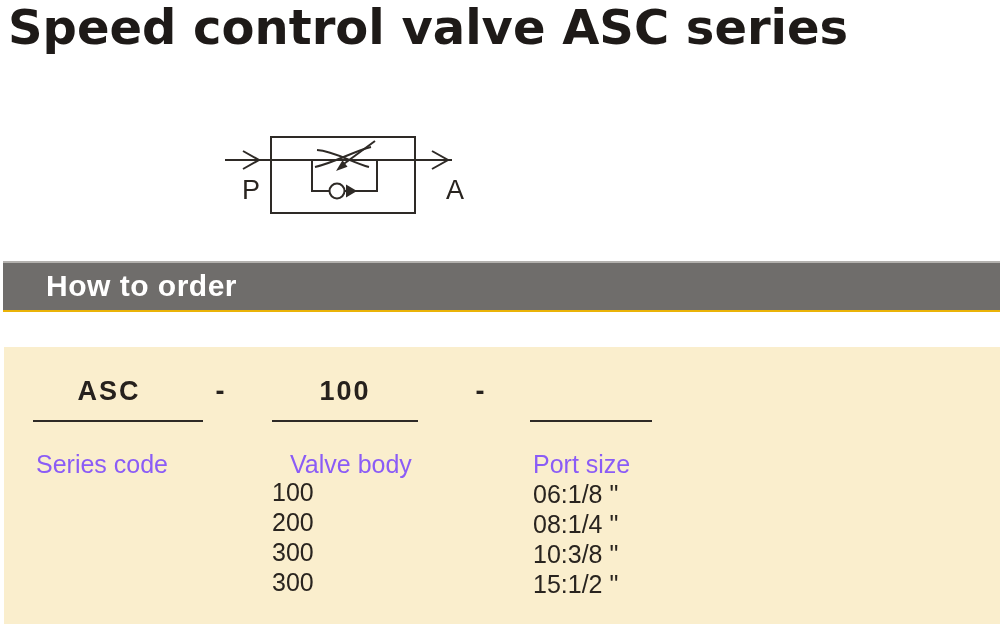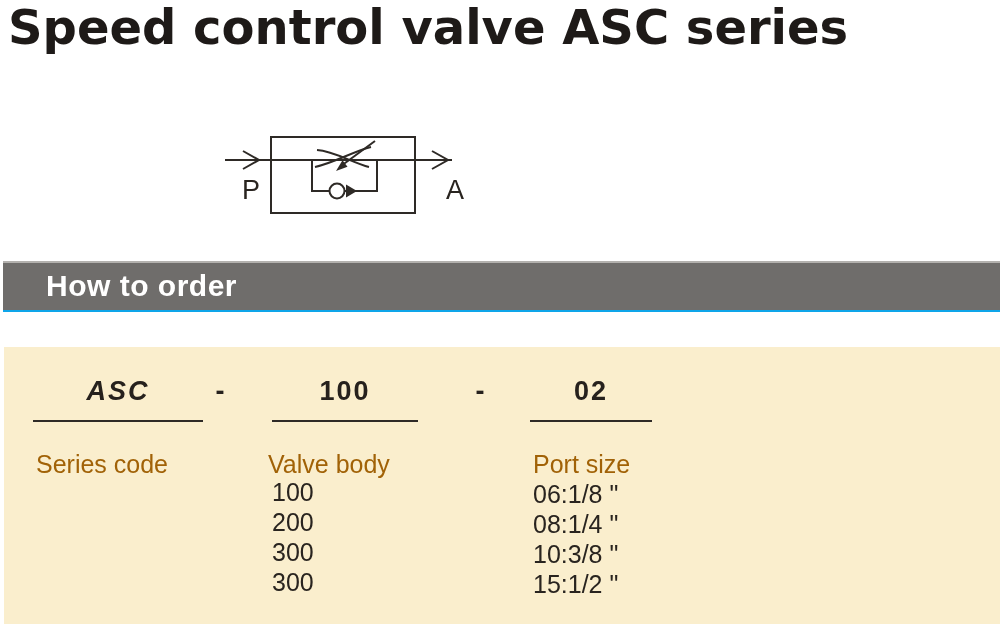--- a/index.html
+++ b/index.html
@@ -11,32 +11,32 @@
   #title{
     left:8px;top:0px;width:980px;
     font-family:"DejaVu Sans","Liberation Sans",sans-serif;
     font-weight:bold;font-size:48px;line-height:54px;letter-spacing:0px;
     color:#1e1a18;white-space:nowrap;
   }
   #symbol-label{left:8px;top:76px;font-size:27px;color:#29241f;}
   #valve-symbol{left:210px;top:125px;}
   #banner{
     left:3px;top:261px;width:997px;height:51px;box-sizing:border-box;
-    background:#6f6d6b;border-top:2px solid #b3b1ae;border-bottom:2px solid #0ea5e9;
+    background:#6f6d6b;border-top:2px solid #b3b1ae;border-bottom:2px solid #eab308;
     color:#ffffff;font-weight:bold;font-size:30px;line-height:46px;
     padding-left:43px;letter-spacing:0.5px;
   }
   #order-panel{left:4px;top:347px;width:996px;height:277px;background:#faeecd;}
   .code{
     top:376px;font-weight:bold;font-size:27px;letter-spacing:2px;
     text-align:center;color:#26211d;white-space:nowrap;
   }
   .dash{top:376px;font-weight:bold;font-size:27px;color:#26211d;width:20px;text-align:center;}
   .uline{top:420px;height:2px;background:#2e2a26;}
-  .col-label{top:450px;font-size:25px;color:#a16207;white-space:nowrap;}
+  .col-label{top:450px;font-size:25px;color:#8b5cf6;white-space:nowrap;}
   .opt{font-size:25px;color:#29241f;white-space:nowrap;}
   svg .stroked{stroke:#2e2a26;stroke-width:2;fill:none;}
   svg .filled{fill:#2e2a26;stroke:none;}
   svg text{font-family:"Liberation Sans",sans-serif;font-size:27px;fill:#29241f;}
 </style>
 </head>
 <body>
 
 <div id="page">
 
@@ -58,32 +58,31 @@
     <text x="242" y="199">P</text>
     <text x="446" y="199">A</text>
   </svg>
 
   <div id="banner" class="abs">
     <span>How to order</span>
   </div>
 
   <div id="order-panel" class="abs"></div>
 
-  <div class="abs code" style="left:33px;width:170px;font-style:italic;">ASC</div>
+  <div class="abs code" style="left:24px;width:170px;">ASC</div>
   <div class="abs dash" style="left:210px;">-</div>
   <div class="abs code" style="left:272px;width:146px;">100</div>
   <div class="abs dash" style="left:470px;">-</div>
-  <div class="abs code" style="left:530px;width:122px;">02</div>
 
   <div class="abs uline" style="left:33px;width:170px;"></div>
   <div class="abs uline" style="left:272px;width:146px;"></div>
   <div class="abs uline" style="left:530px;width:122px;"></div>
 
   <div class="abs col-label" style="left:36px;">Series code</div>
-  <div class="abs col-label" style="left:268px;">Valve body</div>
+  <div class="abs col-label" style="left:290px;">Valve body</div>
   <div class="abs col-label" style="left:533px;">Port size</div>
 
   <div class="abs opt" style="left:272px;top:478px;">100</div>
   <div class="abs opt" style="left:272px;top:508px;">200</div>
   <div class="abs opt" style="left:272px;top:538px;">300</div>
   <div class="abs opt" style="left:272px;top:568px;">300</div>
 
   <div class="abs opt" style="left:533px;top:480px;">06:1/8 "</div>
   <div class="abs opt" style="left:533px;top:510px;">08:1/4 "</div>
   <div class="abs opt" style="left:533px;top:540px;">10:3/8 "</div>

